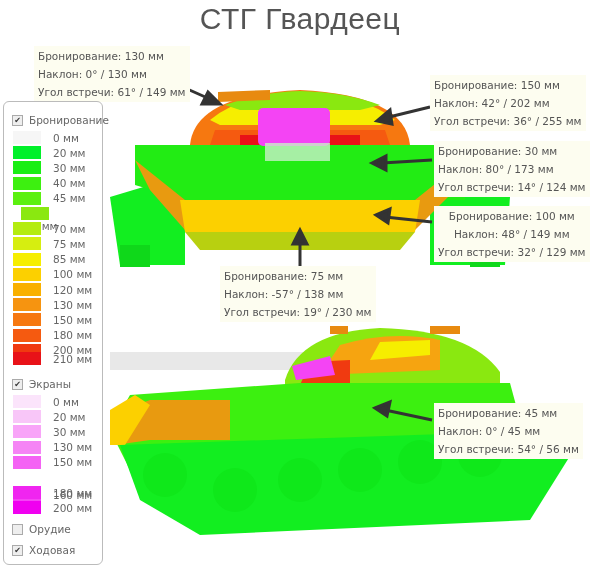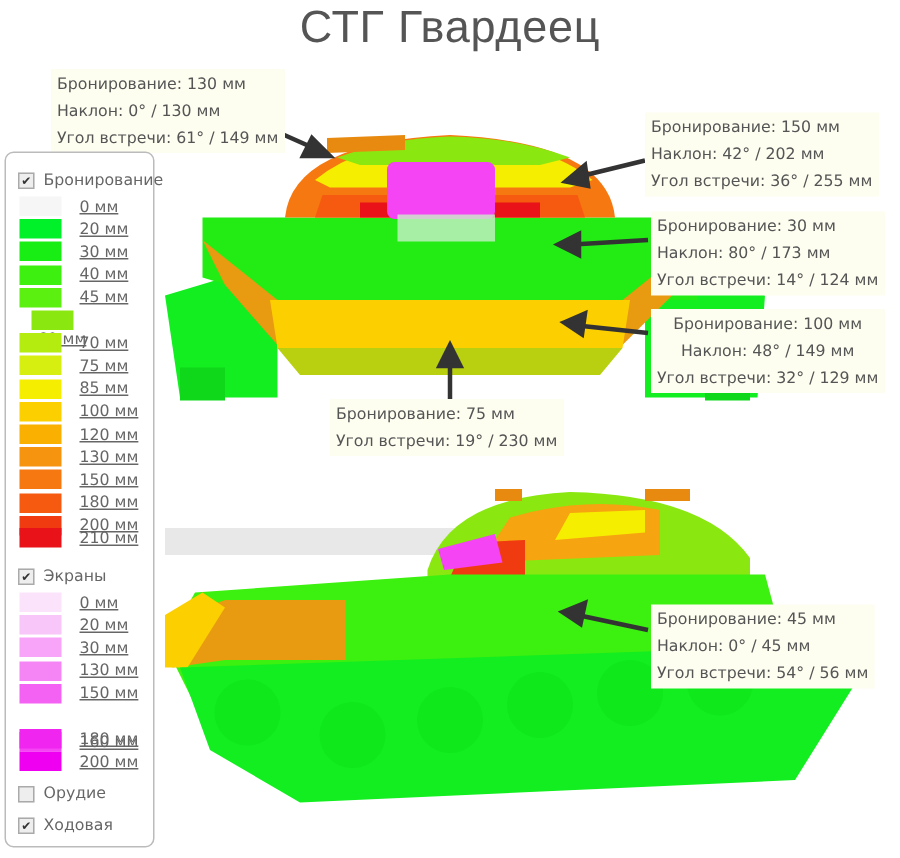--- a/index.html
+++ b/index.html
@@ -1,21 +1,21 @@
 <!DOCTYPE html>
 <html><head>
 <meta charset="utf-8">
 <style>
   html,body{margin:0;padding:0;}
   body{width:600px;height:572px;background:#fff;position:relative;overflow:hidden;font-family:"DejaVu Sans",sans-serif;}
   .title{position:absolute;left:0;top:2px;width:600px;text-align:center;font-family:"Liberation Sans",sans-serif;font-size:30px;color:#555;letter-spacing:0.5px;}
   .legend{position:absolute;left:3px;top:101px;width:98px;height:462px;border:1px solid #bbb;border-radius:6px;background:#fff;font-size:10.5px;color:#666;}
   .lg-head{position:absolute;left:8px;display:flex;align-items:center;gap:6px;}
   .cb{width:9px;height:9px;border:1px solid #aaa;background:#eee;font-size:8px;line-height:9px;text-align:center;color:#333;}
-  .swatch-row{position:absolute;left:9px;display:flex;align-items:center;text-decoration:underline;}
+  .swatch-row{position:absolute;left:9px;display:flex;align-items:center;}
   .swatch{width:28px;height:13px;}
   .sw-label{margin-left:12px;font-size:10.5px;color:#666;}
   .tip{position:absolute;background:#fdfdf0;font-size:10.5px;color:#555;line-height:18px;padding:1px 4px;white-space:nowrap;}
   svg{position:absolute;left:0;top:0;}
 </style>
 </head>
 <body>
 
 <div class="title">СТГ Гвардеец</div>
 
@@ -106,20 +106,21 @@
   <div>Наклон: 80° / 173 мм</div>
   <div>Угол встречи: 14° / 124 мм</div>
 </div>
 <div class="tip" style="left:434px;top:206px;text-align:center;">
   <div>Бронирование: 100 мм</div>
   <div>Наклон: 48° / 149 мм</div>
   <div>Угол встречи: 32° / 129 мм</div>
 </div>
 <div class="tip" style="left:220px;top:266px;">
   <div>Бронирование: 75 мм</div>
+  <div>Наклон: -57° / 138 мм</div>
   <div>Угол встречи: 19° / 230 мм</div>
 </div>
 <div class="tip" style="left:434px;top:403px;">
   <div>Бронирование: 45 мм</div>
   <div>Наклон: 0° / 45 мм</div>
   <div>Угол встречи: 54° / 56 мм</div>
 </div>
 
 <div class="legend">
   <div class="lg-head" style="top:12px;">

